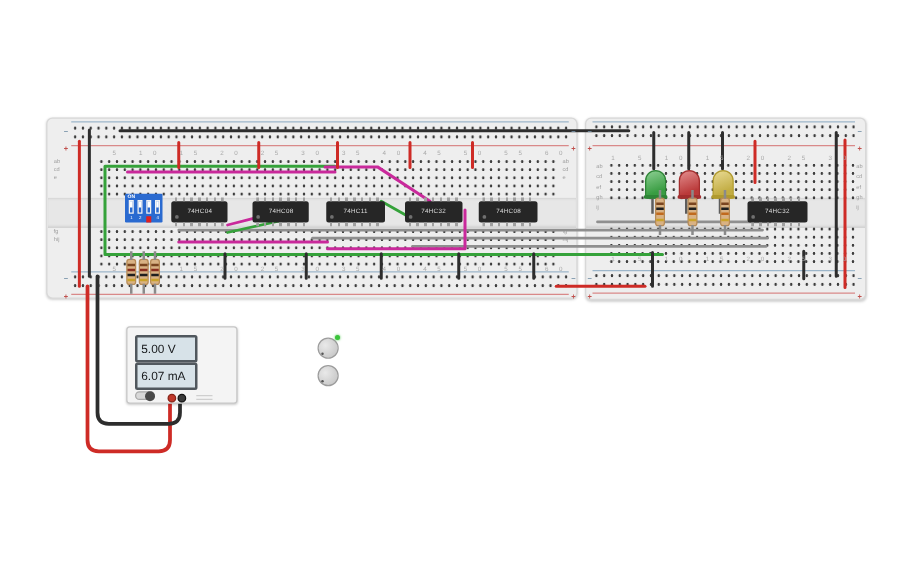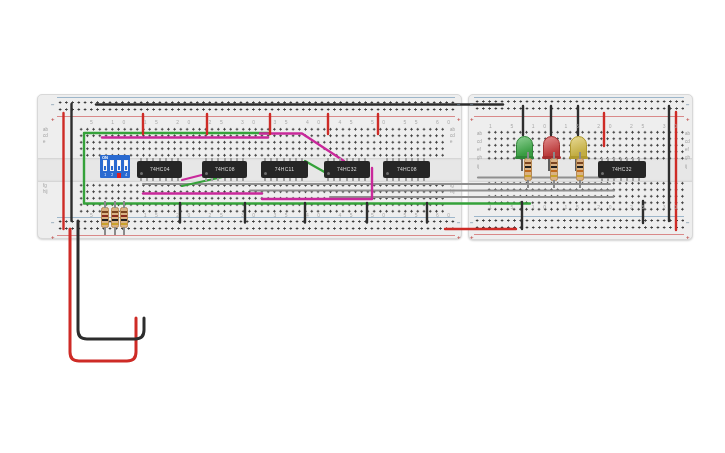--- a/index.html
+++ b/index.html
@@ -275,14 +275,26 @@
     <span class="band" style="top:11px; background:#c06a1e;"></span>
     <span class="band" style="top:16px; background:#caa22a;"></span>
   </div>
   <div class="comp res" style="left:576px; top:158px; height:23px;">
     <span class="band" style="top:3px; background:#7a4520;"></span>
     <span class="band" style="top:7px; background:#1f1f1f;"></span>
     <span class="band" style="top:11px; background:#c06a1e;"></span>
     <span class="band" style="top:16px; background:#caa22a;"></span>
   </div>
 
+  <div class="psu">
+    <div class="display" style="top:6px;">5.00 V</div>
+    <div class="display" style="top:28px;">6.07 mA</div>
+    <div class="knob" style="top:8px;"></div>
+    <div class="knob" style="top:30px;"></div>
+    <div class="pwr-led" style="left:166px; top:6px;"></div>
+    <div class="toggle"></div>
+    <div class="terminal pos"></div>
+    <div class="terminal neg"></div>
+    <div class="psu-mark" style="top:54px;"></div>
+    <div class="psu-mark" style="top:57px;"></div>
+  </div>
 
 </div>
 
 </body></html>

